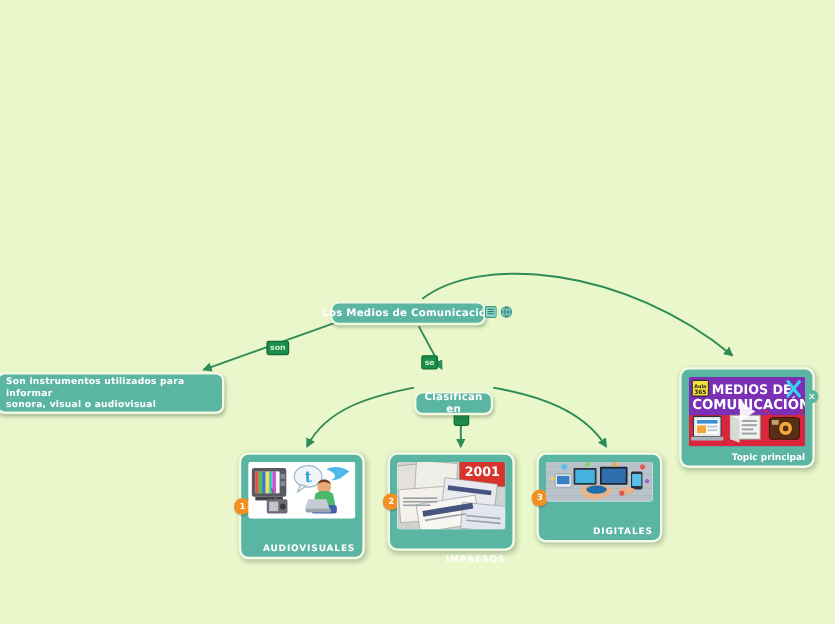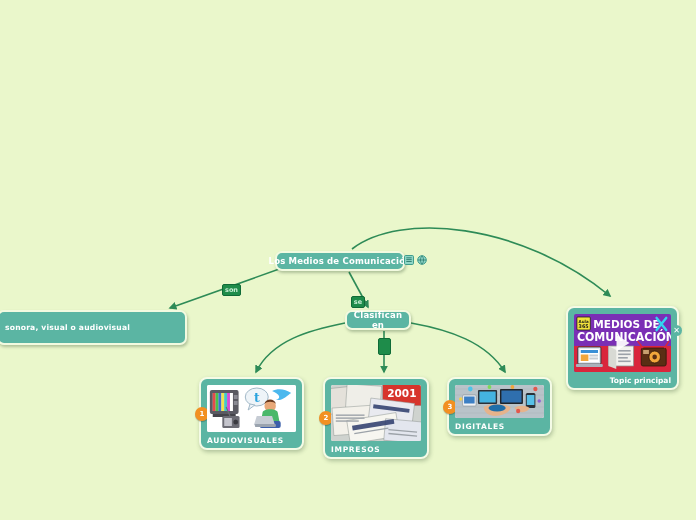--- a/index.html
+++ b/index.html
@@ -53,21 +53,21 @@
     top: 251px;
     width: 130px;
     height: 20px;
     font-size: 8.5px;
     line-height: 10px;
     white-space: nowrap;
   }
 
   #classify-node {
     left: 345px;
-    top: 310px;
+    top: 326px;
     width: 66px;
     height: 20px;
     font-size: 8.5px;
   }
 
   #definition-node {
     left: -3px;
     top: 310px;
     width: 190px;
     height: 35px;
@@ -146,23 +146,23 @@
     height: 47px;
     border-radius: 2px;
     overflow: hidden;
     position: relative;
     background: #ffffff;
   }
   .card .caption {
     color: #ffffff;
     font-size: 7.5px;
     font-weight: bold;
-    text-align: left;
+    text-align: right;
     letter-spacing: 0.7px;
-    margin-top: 4px;
+    margin-top: 20px;
     white-space: nowrap;
   }
   .badge {
     position: absolute;
     left: -6px;
     top: 50%;
     margin-top: -7px;
     width: 14px;
     height: 14px;
     border-radius: 50%;
@@ -287,20 +287,21 @@
   </div>
   <div class="rel-label" id="rel-se">
     <span>se</span>
   </div>
   <div class="rel-label" id="rel-blank">
     <span></span>
   </div>
 
   <div class="node" id="definition-node">
     <div>
+      <span class="deftext">Son instrumentos utilizados para informar</span>
       <span class="deftext">sonora, visual o audiovisual</span>
     </div>
   </div>
 
   <div class="node" id="classify-node">
     <span>Clasifican en</span>
   </div>
 
   <div class="card" id="card-av">
     <div class="badge">1</div>

